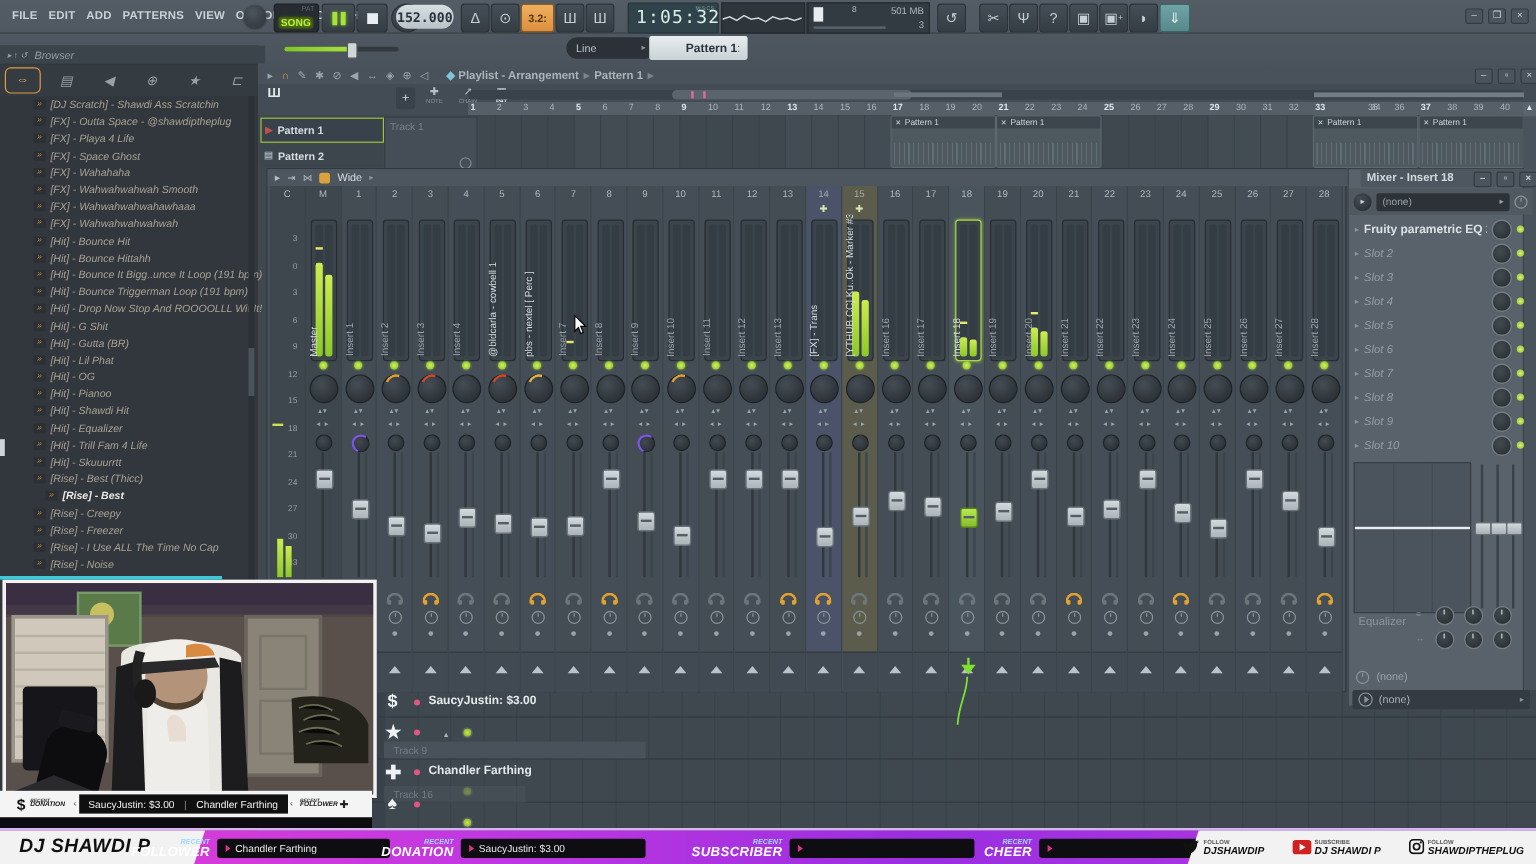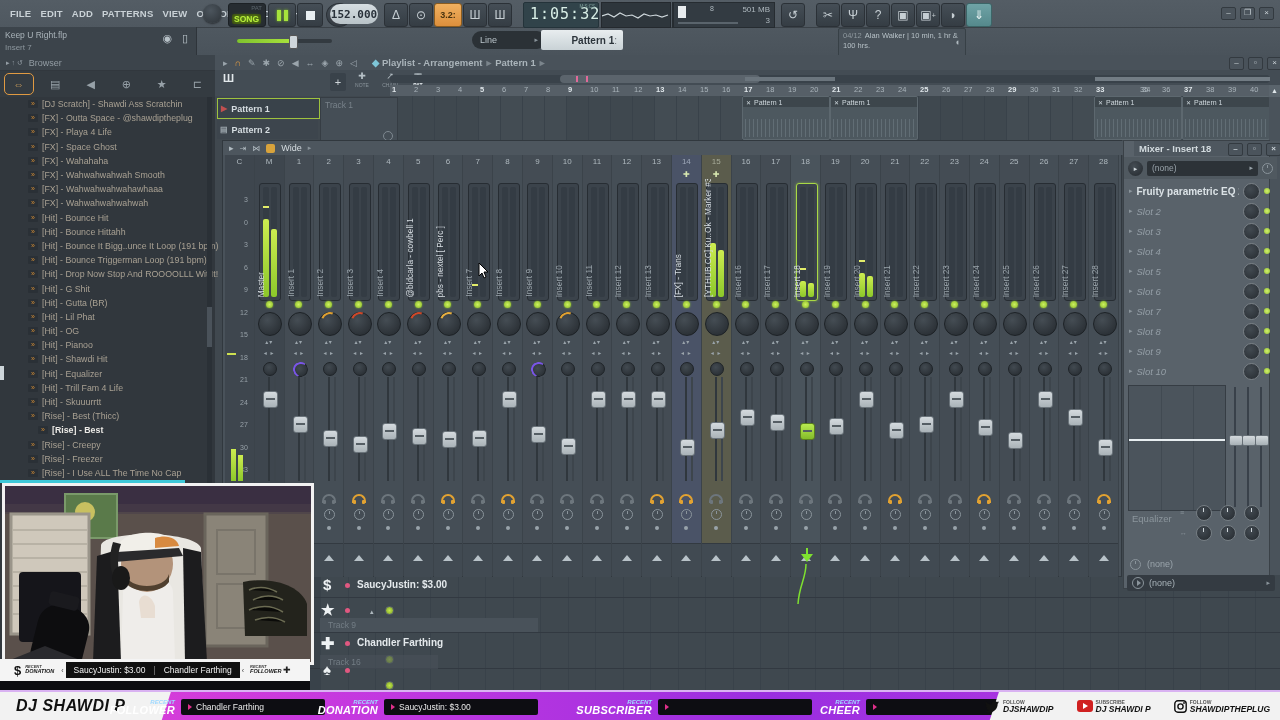--- a/index.html
+++ b/index.html
@@ -48,21 +48,21 @@
   .titlebox .shk{position:absolute;right:8px;top:5px;font-size:11px;color:#b8c2c8;}
   .volslider{position:absolute;left:237px;top:12px;width:95px;height:4px;background:#333a40;border-radius:2px;}
   .volslider .fill{position:absolute;left:0;top:0;height:4px;width:55px;background:linear-gradient(90deg,#7fc32e,#a8e23c);border-radius:2px;}
   .volslider .th{position:absolute;left:52px;top:-4px;width:7px;height:12px;background:#cfd6da;border-radius:2px;border:1px solid #555;}
   .snapbox{position:absolute;left:472px;top:4px;width:58px;height:18px;background:#2b3136;border-radius:9px;color:#b9c3c9;display:flex;align-items:center;padding:0 8px;justify-content:space-between;font-size:9px;}
   .patsel{position:absolute;left:541px;top:3px;width:76px;height:20px;background:linear-gradient(#e8edef,#c9d2d6);border-radius:2px;color:#2c343b;display:flex;align-items:center;justify-content:flex-end;padding-right:6px;font-size:10px;font-weight:bold;}
   .promo{position:absolute;left:838px;top:1px;width:118px;height:25px;background:#49525a;border:1px solid #374046;border-radius:2px;font-size:7.5px;color:#b6c0c6;padding:2px 4px;line-height:1.3;}
   .promo .d{color:#8f999f;margin-right:3px;}
   .promo .g{position:absolute;right:4px;top:8px;font-size:9px;color:#aeb8be;}
   
-  .browser{position:absolute;left:0;top:55px;width:215px;height:665px;background:#31373d;}
+  .browser{position:absolute;left:0;top:38px;width:215px;height:665px;background:#31373d;font-style:italic;}
   .bhead{position:absolute;left:0;top:0;width:215px;height:15px;background:#3c444b;color:#939da4;font-size:9px;display:flex;align-items:center;gap:6px;padding-left:6px;}
   .btabs{position:absolute;left:0;top:16px;width:215px;height:26px;display:flex;align-items:center;justify-content:space-around;background:#343b41;}
   .btab{width:28px;height:20px;display:flex;align-items:center;justify-content:center;color:#97a1a8;font-size:11px;border-radius:5px;}
   .btab.sel{border:1px solid #e09a42;color:#e8b060;}
   .blist{position:absolute;left:0;top:42px;width:215px;}
   .bitem{height:14.2px;display:flex;align-items:center;gap:4px;padding-left:28px;white-space:nowrap;}
   .bitem .ic{width:10px;height:8px;background:#2a3036;color:#d08a33;font-size:7px;line-height:8px;text-align:center;border-radius:1px;flex:none;}
   .bitem .lb{font-size:8.8px;color:#a9a193;}
   .bitem.sel{padding-left:38px;}
   .bitem.sel .lb{color:#eceae6;font-weight:bold;}
@@ -323,26 +323,20 @@
       <div class="tbtn teal" style="left:966px;width:24px;">
           <span>⇓</span>
         </div>
       <div class="winctl" style="position:absolute;right:6px;top:7px;">
         <span>–</span>
         <span>❐</span>
         <span>×</span>
       </div>
     </div>
     <div class="toprow2">
-      <div class="titlebox">
-        <span class="f">Keep U Right.flp</span>
-        <span class="i">Insert 7</span>
-        <span class="micn">◉</span>
-        <span class="shk">▯</span>
-      </div>
       <div class="knob-big" style="left:203px;top:32px;width:17px;height:17px;"></div>
       <div class="volslider">
           <span class="fill"></span>
           <span class="th"></span>
         </div>
       <div class="tbtn" style="left:360px;top:31px;width:22px;">
           <span>▦</span>
         </div>
       <div class="tbtn" style="left:385px;top:31px;width:22px;">
           <span>→</span>
@@ -383,24 +377,20 @@
           <span>▧</span>
         </div>
       <div class="tbtn" style="left:763px;top:31px;width:22px;">
           <span>▦</span>
         </div>
       <div class="tbtn" style="left:788px;top:31px;width:22px;">
           <span>♦</span>
         </div>
       <div class="tbtn" style="left:811px;top:31px;width:0;border:none;"></div>
       <div class="abs" style="left:813px;top:34px;color:#8a949b;font-size:11px;">⊞</div>
-      <div class="promo">
-        <span class="d">04/12</span><span>Alan Walker | 10 min, 1 hr &amp; 100 hrs.</span>
-        <span class="g">◐</span>
-      </div>
     </div>
   </div>
 
   <div class="browser">
     <div class="bhead">
       <span style="font-size:7px;">▸ ↑ ↺</span>
         <span>Browser</span>
     </div>
     <div class="btabs">
         <span class="btab sel">⇔</span>

